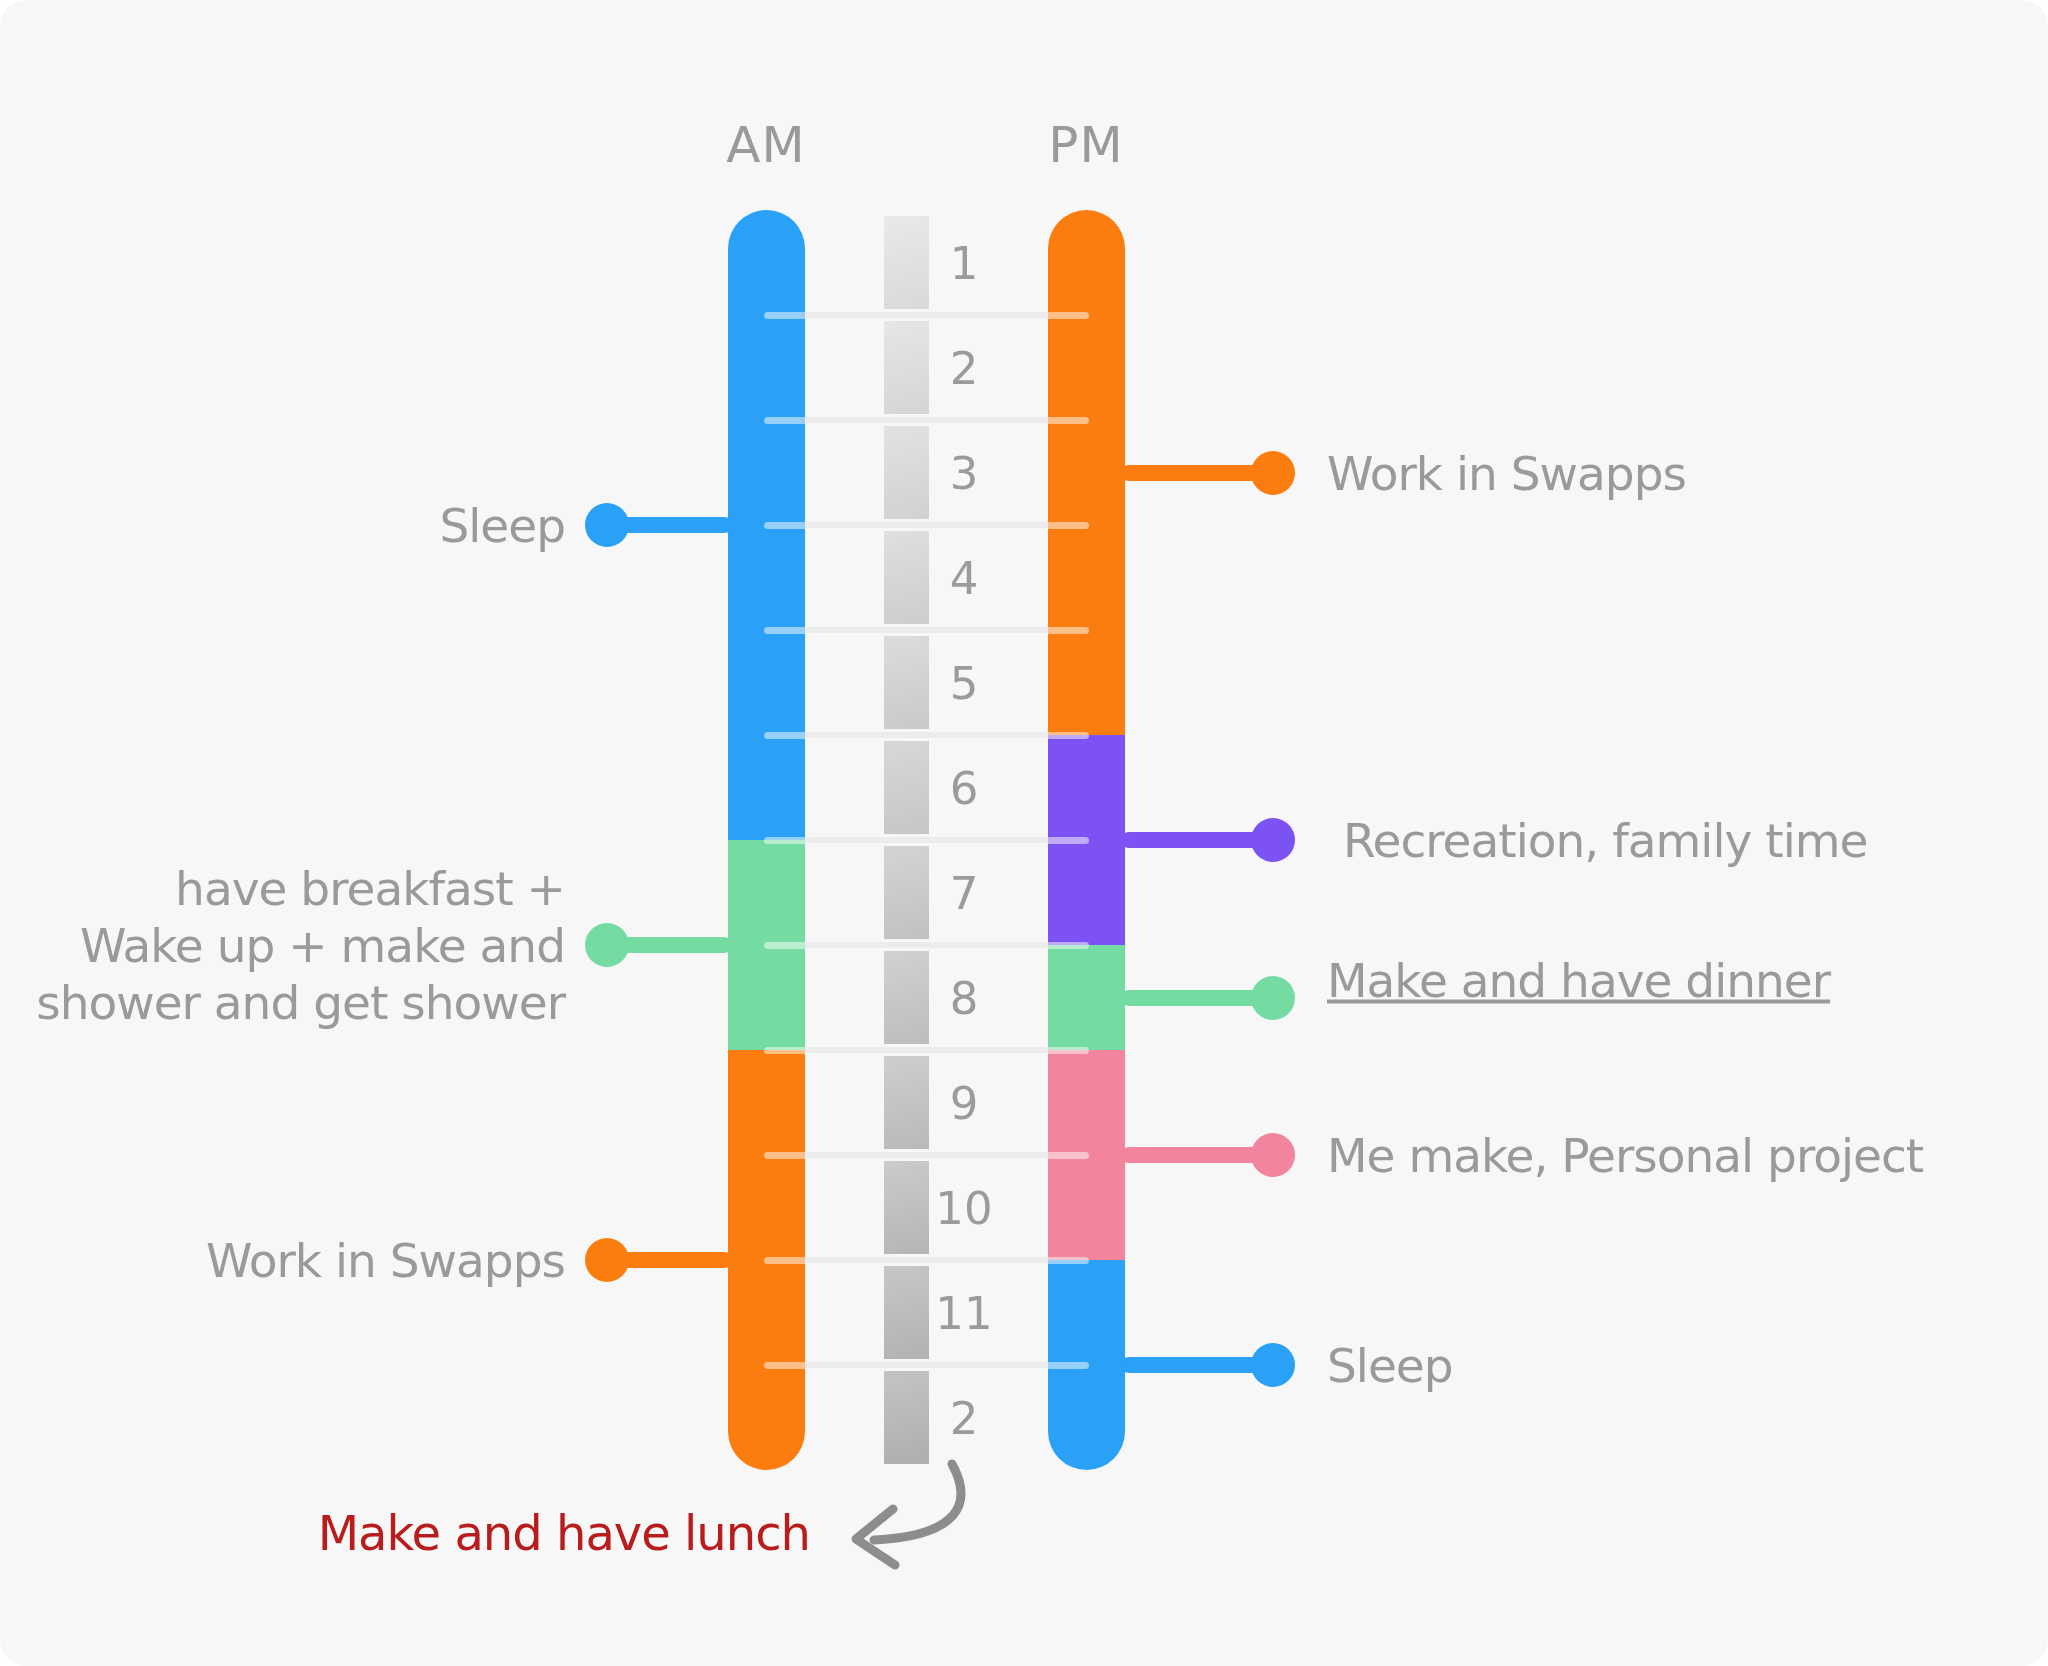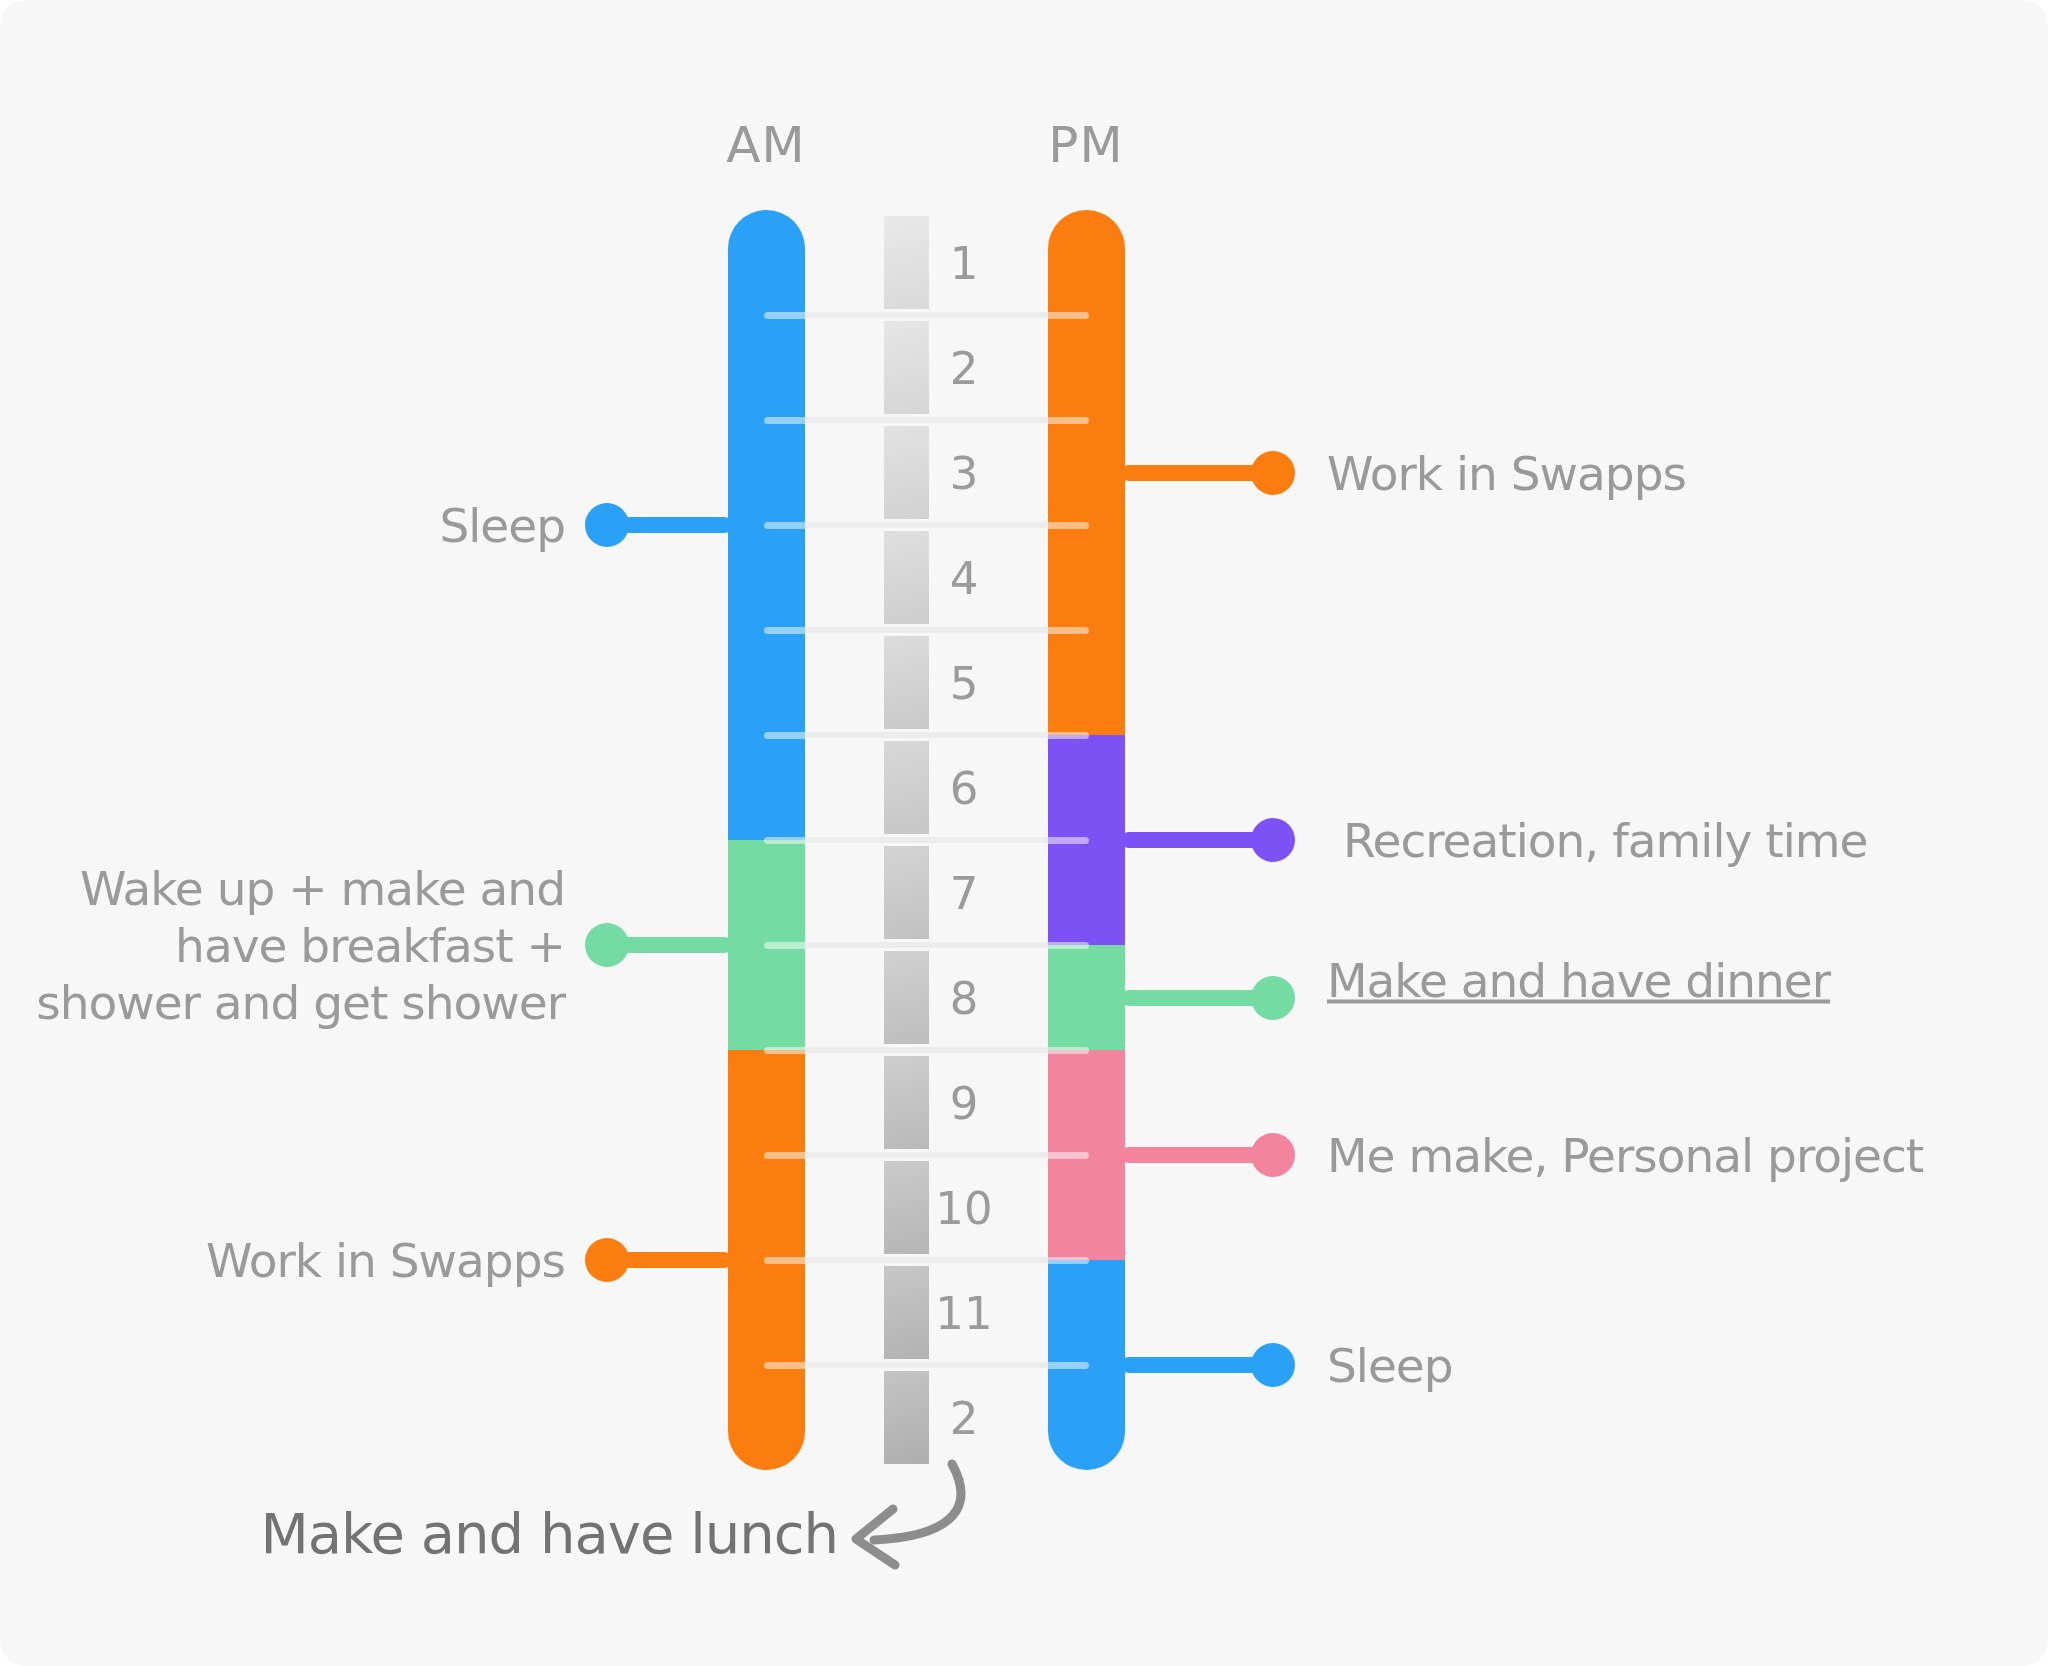--- a/index.html
+++ b/index.html
@@ -12,21 +12,21 @@
   .hour-num{position:absolute;left:928px;width:72px;text-align:center;font-size:45px;color:#9b9b9b;transform:translateY(-50%);z-index:2;}
   .tick-base{position:absolute;left:764px;width:325px;height:6px;border-radius:3px;background:#ececec;z-index:1;}
   .tick-overlay{position:absolute;height:7px;background:rgba(255,255,255,0.5);z-index:3;}
   .tick-overlay.l{left:764px;width:41px;border-radius:4px 0 0 4px;}
   .tick-overlay.r{left:1048px;width:41px;border-radius:0 4px 4px 0;}
   .callout-line{position:absolute;height:16px;border-radius:8px;transform:translateY(-50%);z-index:4;}
   .callout-dot{position:absolute;width:44px;height:44px;border-radius:50%;transform:translate(-50%,-50%);z-index:4;}
   .callout-label{position:absolute;font-size:47px;color:#9a9a9a;letter-spacing:-1px;white-space:nowrap;z-index:4;transform:translateY(-50%);line-height:57px;}
   .callout-label.left{right:1483px;text-align:right;}
   .callout-label.right{left:1327px;text-align:left;}
-  #bottom-note{position:absolute;right:1210px;top:1533px;transform:translateY(-50%);font-size:56px;color:#737373;letter-spacing:-1px;white-space:nowrap;z-index:4;}
+  #bottom-note{position:absolute;right:1238px;top:1533px;transform:translateY(-50%);font-size:48px;color:#b91c1c;letter-spacing:-1px;white-space:nowrap;z-index:4;}
   #arrow-svg{position:absolute;left:0;top:0;width:2048px;height:1666px;z-index:4;pointer-events:none;}
 </style>
 </head>
 <body>
 
 <div id="card">
 
   <div class="col-title" style="left:766px;">AM</div>
   <div class="col-title" style="left:1086px;text-align:center;">PM</div>
 
@@ -107,22 +107,22 @@
     </div>
   <div id="callouts-layer">
       <div class="callout-line" style="top: 525px; background: rgb(42, 161, 246); left: 607px; width: 125px;"></div>
       <div class="callout-dot" style="top: 525px; left: 607px; background: rgb(42, 161, 246);"></div>
       <div class="callout-label left" style="top: 525px;">
         <div>Sleep</div>
       </div>
       <div class="callout-line" style="top: 945px; background: rgb(116, 220, 163); left: 607px; width: 125px;"></div>
       <div class="callout-dot" style="top: 945px; left: 607px; background: rgb(116, 220, 163);"></div>
       <div class="callout-label left" style="top: 945px;">
+        <div>have breakfast +</div>
         <div>Wake up + make and</div>
-        <div>have breakfast +</div>
         <div>shower and get shower</div>
       </div>
       <div class="callout-line" style="top: 1260px; background: rgb(251, 125, 15); left: 607px; width: 125px;"></div>
       <div class="callout-dot" style="top: 1260px; left: 607px; background: rgb(251, 125, 15);"></div>
       <div class="callout-label left" style="top: 1260px;">
         <div>Work in Swapps</div>
       </div>
       <div class="callout-line" style="top: 472.5px; background: rgb(251, 125, 15); left: 1121px; width: 152px;"></div>
       <div class="callout-dot" style="top: 472.5px; left: 1273px; background: rgb(251, 125, 15);"></div>
       <div class="callout-label right" style="top: 472.5px;">

